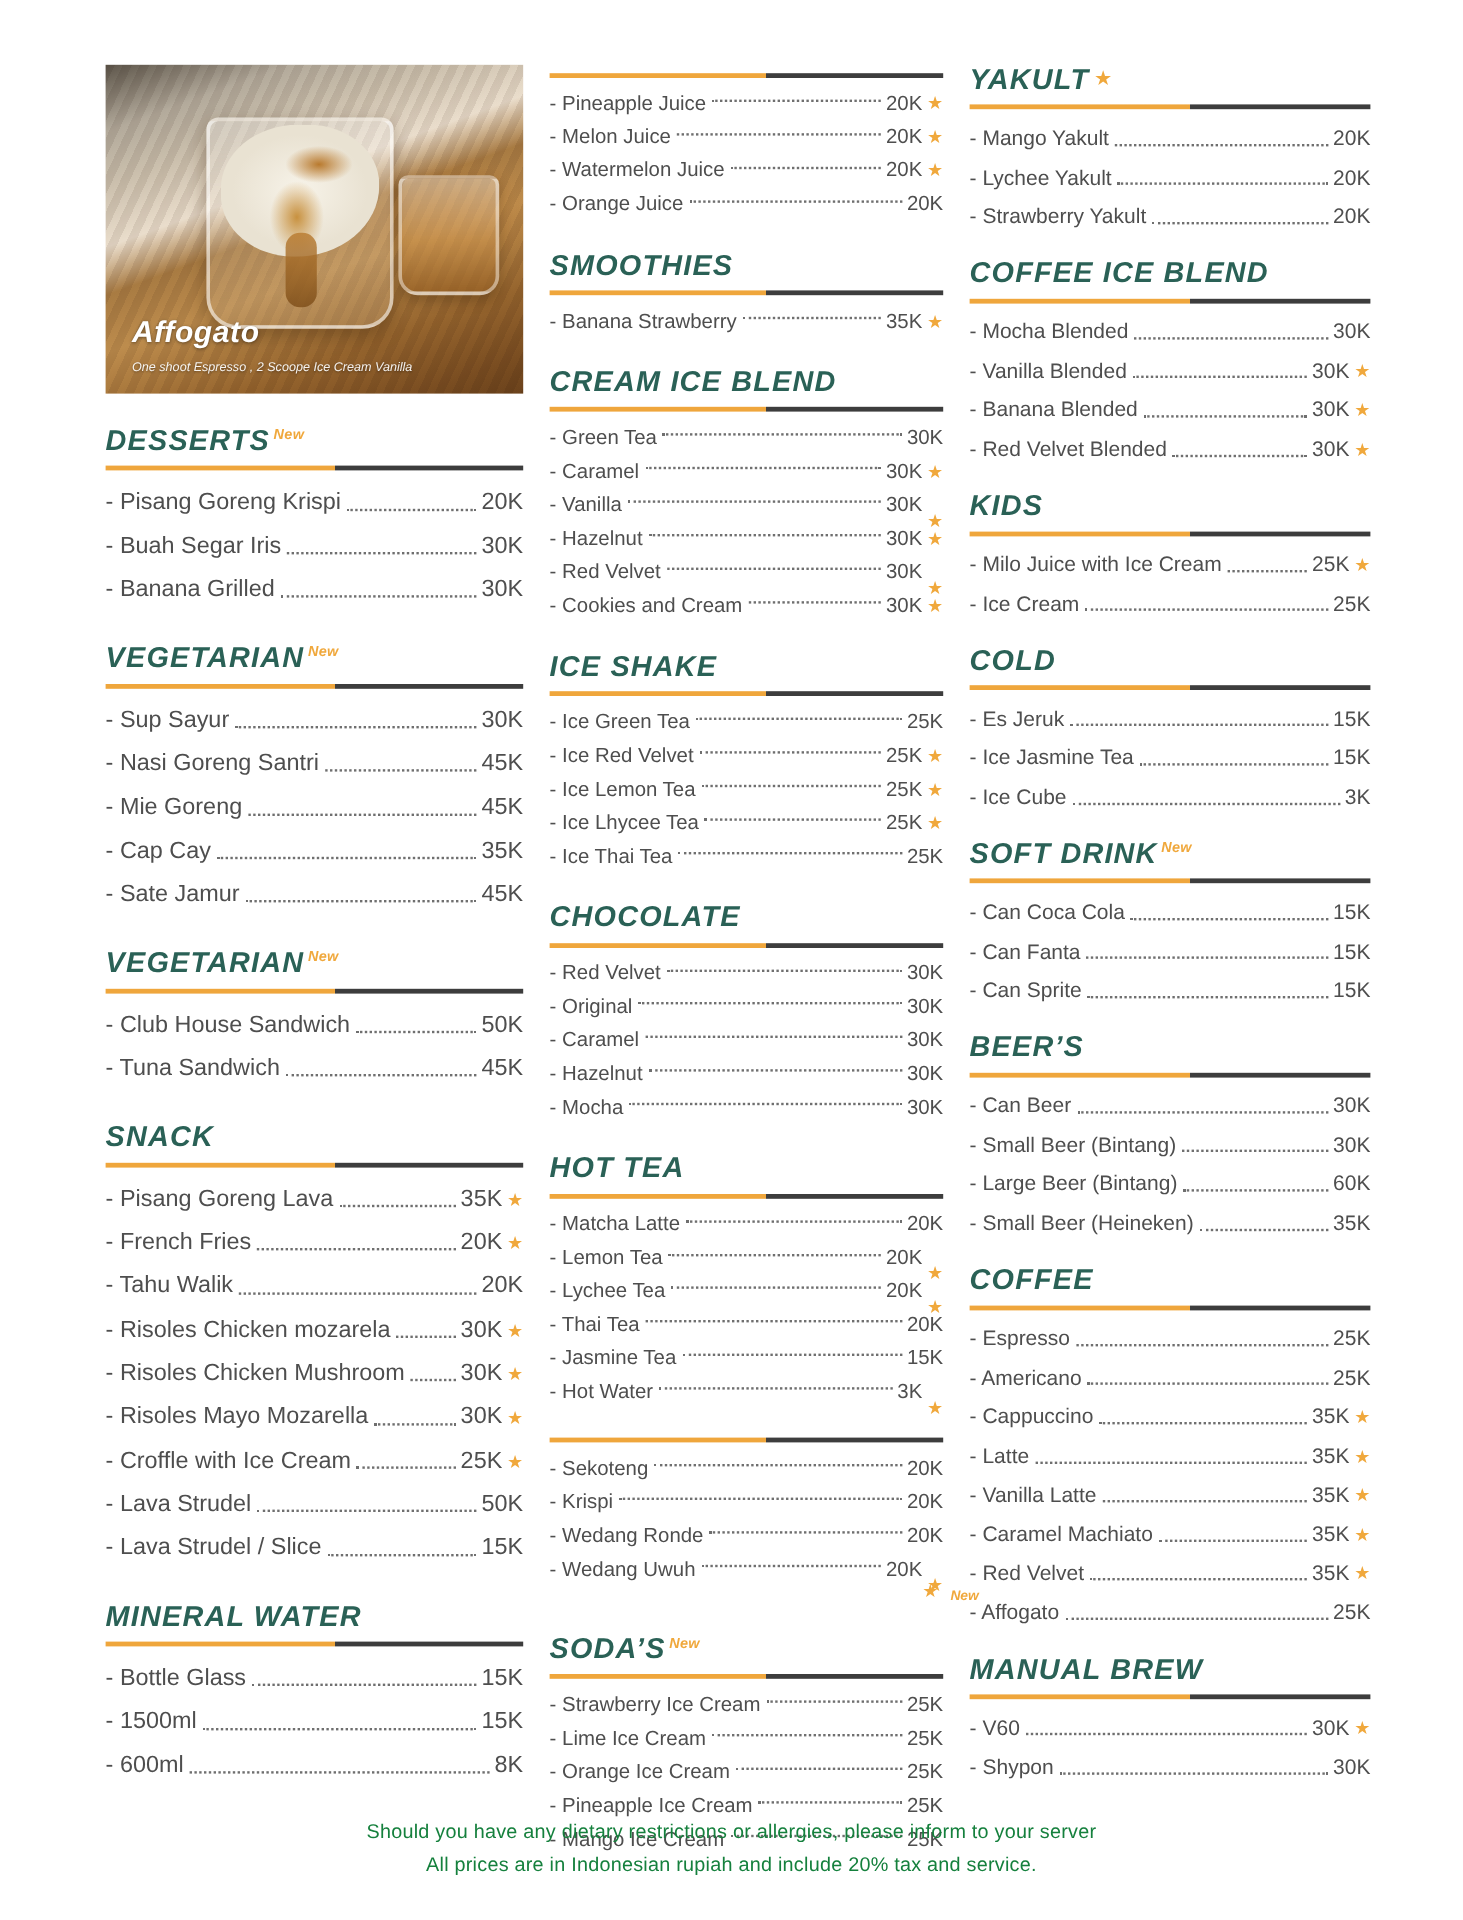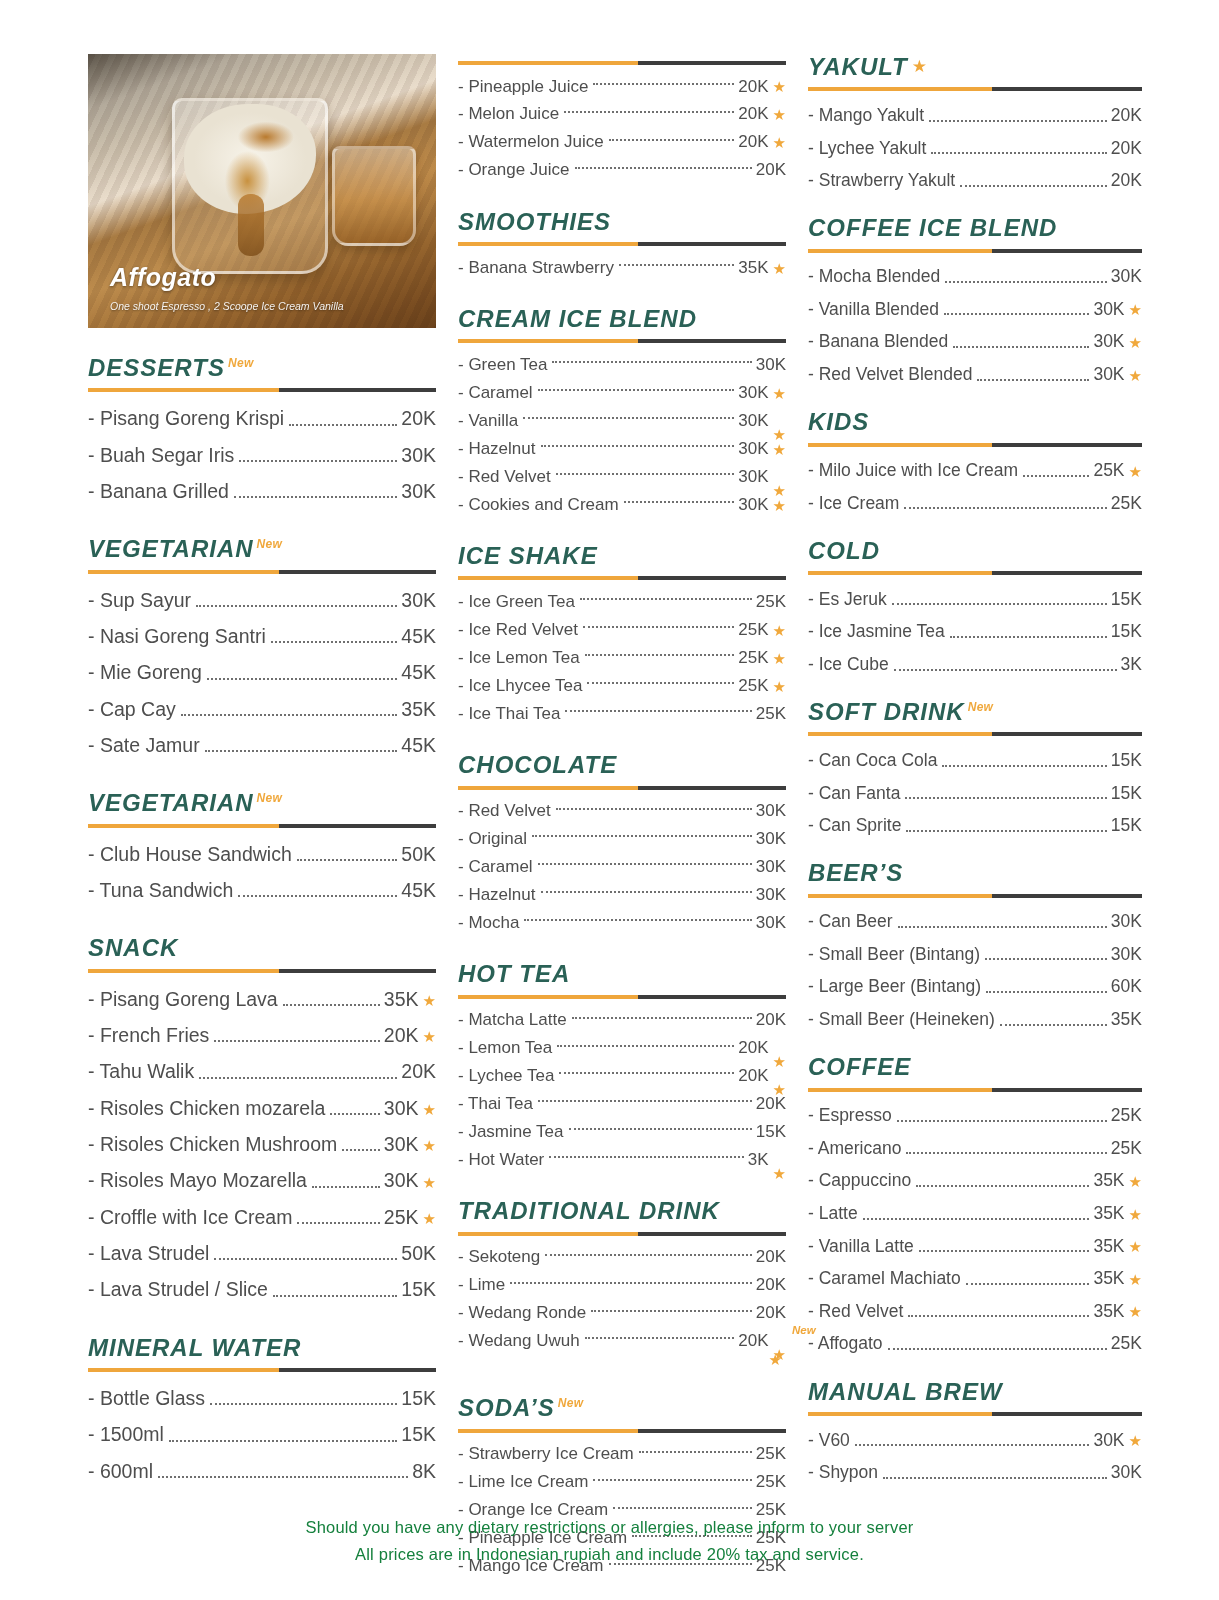--- a/index.html
+++ b/index.html
@@ -428,29 +428,28 @@
           <span class="price">15K</span>
         </div>
         <div class="item">
           <span class="iname">Hot Water</span>
           <span class="dots"></span>
           <span class="price">3K</span>
           <span class="star sub">★</span>
         </div>
       </section>
       <section class="section">
-        <h2 class="sec-title"><span>TRADITIONAL DRINK</span></h2>
         <div class="sec-line"></div>
         <div class="item">
           <span class="iname">Sekoteng</span>
           <span class="dots"></span>
           <span class="price">20K</span>
         </div>
         <div class="item">
-          <span class="iname">Lime</span>
+          <span class="iname">Krispi</span>
           <span class="dots"></span>
           <span class="price">20K</span>
         </div>
         <div class="item">
           <span class="iname">Wedang Ronde</span>
           <span class="dots"></span>
           <span class="price">20K</span>
         </div>
         <div class="item">
           <span class="iname">Wedang Uwuh</span>

